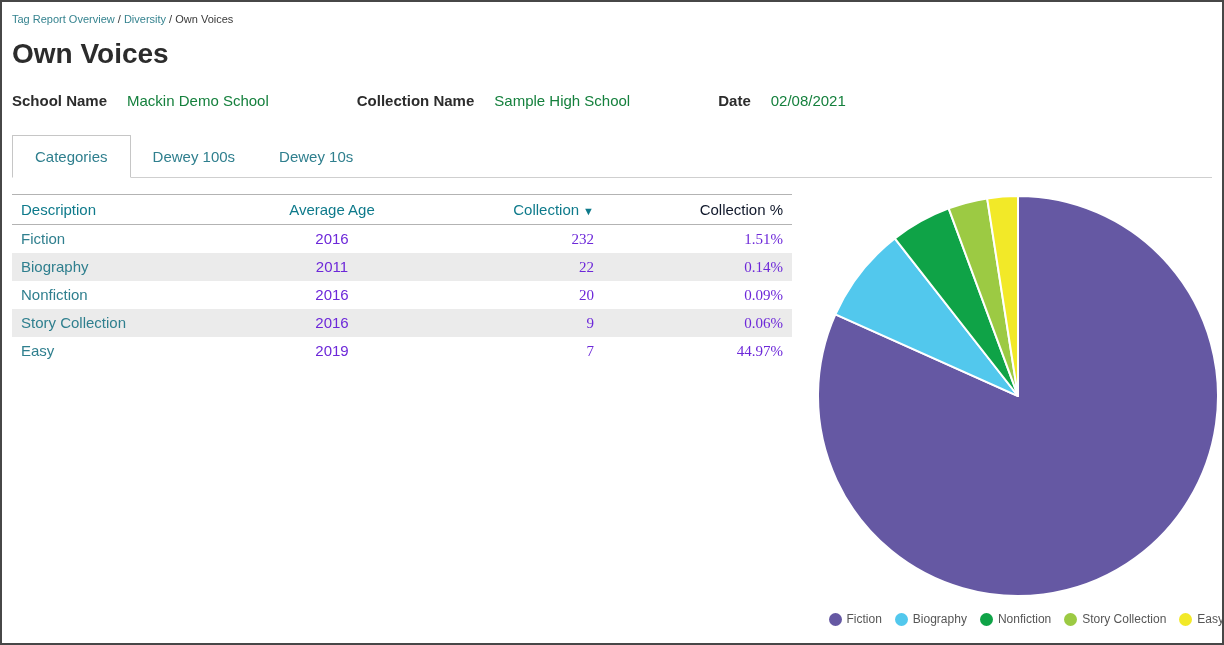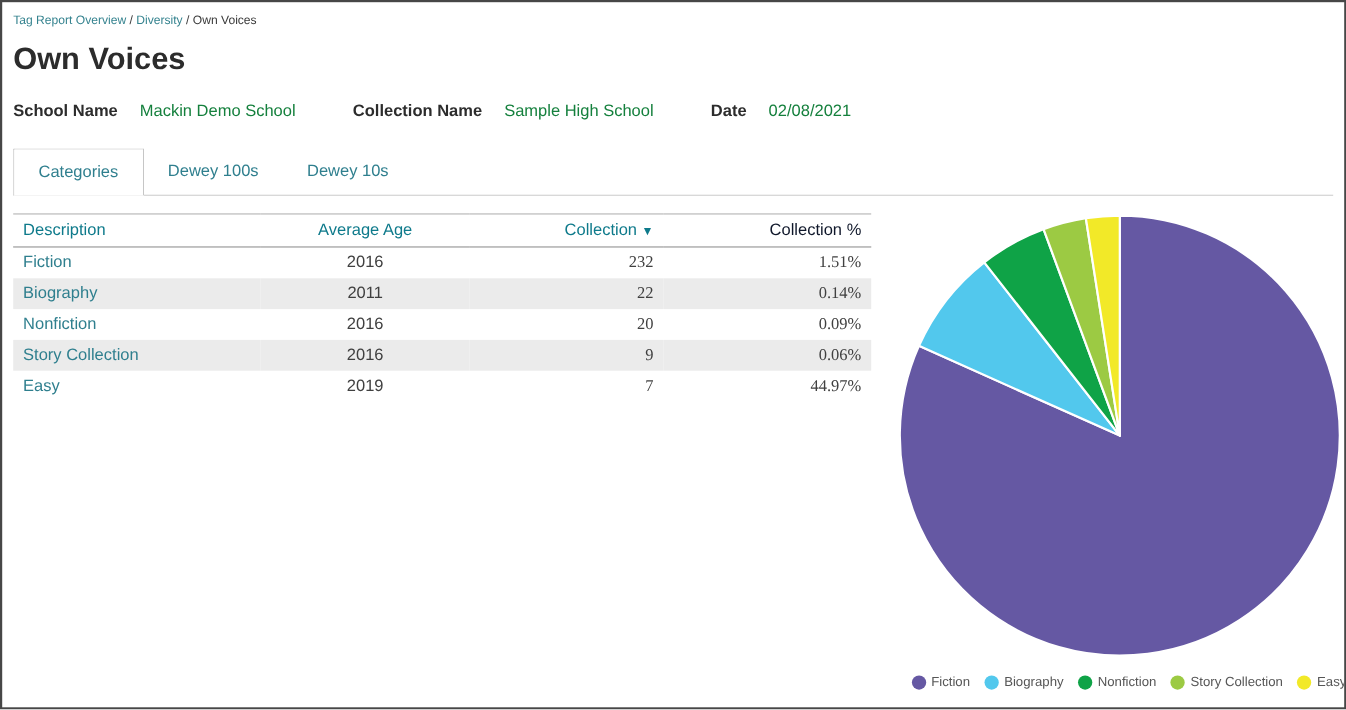--- a/index.html
+++ b/index.html
@@ -9,42 +9,42 @@
     font-family:"Liberation Sans",sans-serif;color:#3f3f3f;
     padding:8px 10px 0 10px;
   }
   
   .breadcrumb{font-size:11px;line-height:18px;color:#3a3a3a;}
   .breadcrumb a{color:#35838f;text-decoration:none;cursor:pointer;}
   .breadcrumb .sep,.breadcrumb .current{color:#3a3a3a;}
   
   .page-title{margin:10px 0 0 0;font-size:28px;line-height:32px;font-weight:700;color:#2c2c2c;}
   
-  .meta{display:flex;align-items:center;margin-top:22px;font-size:15px;}
+  .meta{display:flex;align-items:center;margin-top:22px;font-size:15px;gap:36px;}
   .meta-label{font-weight:700;color:#2c2c2c;}
   .meta-value{color:#15803d;margin-left:20px;}
   .meta-group{margin-right:52px;display:flex;align-items:baseline;}
   
-  .tabs{display:flex;margin-top:26px;border-bottom:1px solid #cfcfcf;}
+  .tabs{display:flex;align-items:flex-end;margin-top:26px;border-bottom:1px solid #cfcfcf;}
   .tab{font-size:15px;color:#2f7f8e;padding:12px 22px;cursor:pointer;}
   .tab.active{
     background:#fff;border:1px solid #c6c6c6;border-bottom:1px solid #fff;
     margin-bottom:-1px;border-radius:1px 1px 0 0;
   }
   
   .main{display:flex;margin-top:16px;}
   .table-wrap{width:780px;flex:0 0 780px;}
   table{border-collapse:collapse;width:780px;font-size:15px;border-top:1px solid #b3b3b3;}
   thead th{
     font-weight:400;color:#0e7a8b;padding:6px 9px 6px 9px;
     border-bottom:1px solid #b3b3b3;white-space:nowrap;
   }
   thead th.plain{color:#0f172a;}
   th.al{text-align:left;} th.ac{text-align:center;} th.ar{text-align:right;}
-  td{padding:4px 9px;line-height:20px;color:#404040;}
+  td{padding:4px 9px;line-height:20px;color:#6d28d9;}
   td.al{text-align:left;} td.ac{text-align:center;} td.ar{text-align:right;font-family:Liberation Serif, serif;}
   tbody tr:nth-child(even){background:#ebebeb;}
   td.desc{color:#2f7f8e;cursor:pointer;}
   .sort-arrow{font-size:11px;color:#0e7a8b;margin-left:4px;}
   
   .chart-wrap{width:424px;flex:0 0 424px;margin-left:10px;margin-top:-4px;}
   .legend{display:flex;justify-content:flex-end;align-items:center;margin-top:8px;padding-right:2px;}
   .legend-item{display:flex;align-items:center;margin-left:13px;cursor:pointer;}
   .legend-dot{width:13px;height:13px;border-radius:50%;margin-right:5px;flex:0 0 13px;}
   .legend-label{font-size:12px;color:#565656;white-space:nowrap;}

